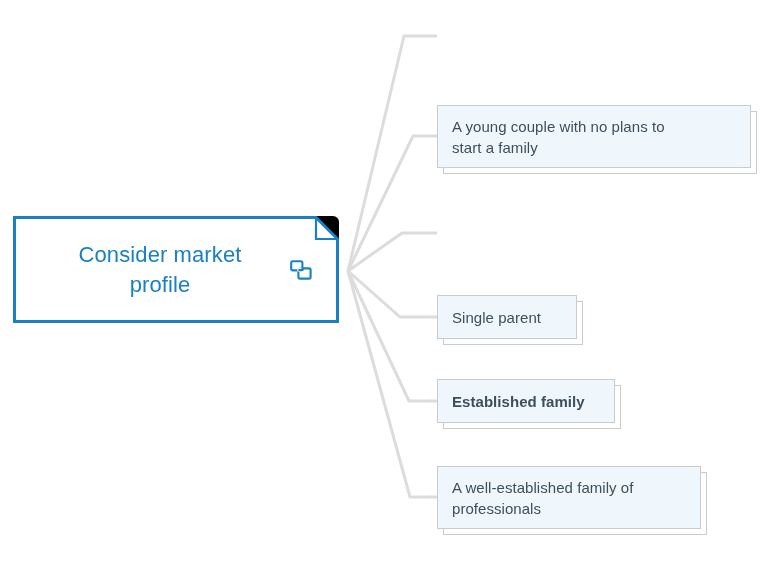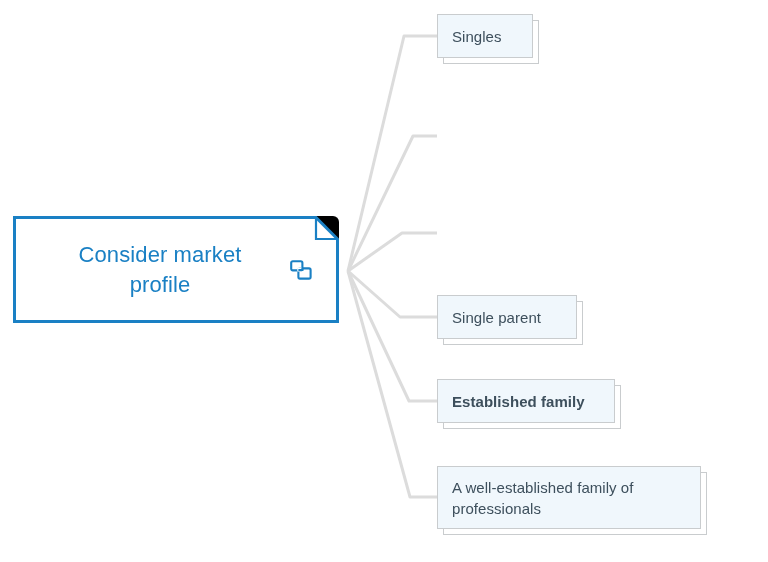--- a/index.html
+++ b/index.html
@@ -127,27 +127,28 @@
     <div class="root-label">Consider market
 profile</div>
     <svg class="root-icon" viewBox="0 0 22 20" xmlns="http://www.w3.org/2000/svg">
       <rect x="1.2" y="1.2" width="11.2" height="9.2" rx="1.6" ry="1.6" fill="none" stroke="#1a80c4" stroke-width="2.1"></rect>
       <rect x="8.4" y="8.4" width="12.2" height="10.2" rx="1.6" ry="1.6" fill="none" stroke="#1a80c4" stroke-width="2.1"></rect>
       <rect x="7.3" y="7.3" width="4.2" height="4.2" fill="#ffffff" stroke="none"></rect>
       <path d="M8.4,10.0 L12.4,10.0 L12.4,8.4" fill="none" stroke="#1a80c4" stroke-width="2.1"></path>
     </svg>
   </div>
 
-  <div class="child-node" style="left:437px; top:14px; width:96px; height:44px;">
+
+  <div class="child-node" style="left:437px; top:105px; width:314px; height:63px;">
     <div class="child-stack"></div>
     <div class="child-box">
-      <span class="child-label">Singles</span>
+      <span class="child-label">A young couple with no plans to
+start a family</span>
     </div>
   </div>
-
 
 
   <div class="child-node" style="left:437px; top:295px; width:140px; height:44px;">
     <div class="child-stack"></div>
     <div class="child-box">
       <span class="child-label">Single parent</span>
     </div>
   </div>
 
   <div class="child-node" style="left:437px; top:379px; width:178px; height:44px;font-weight:bold;">

